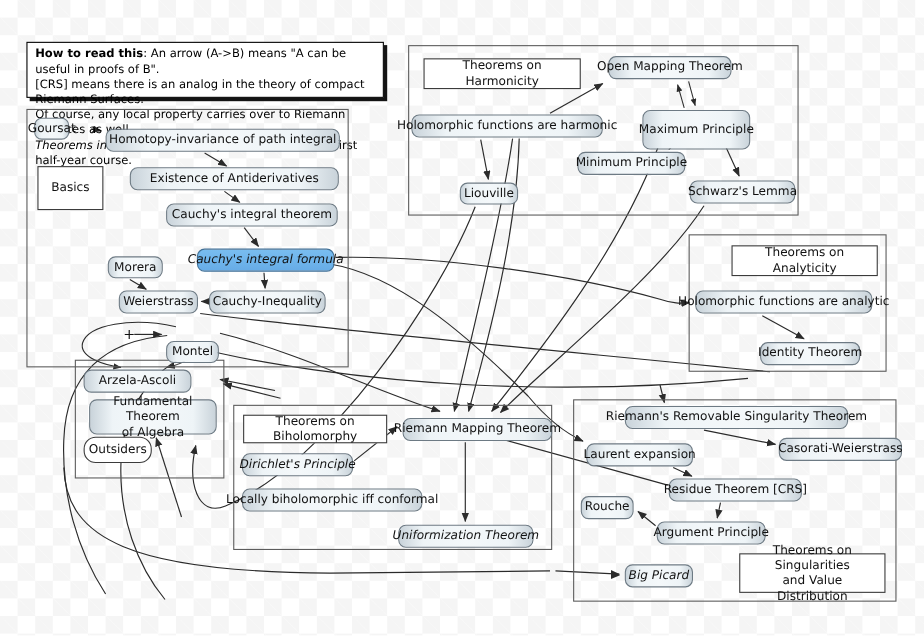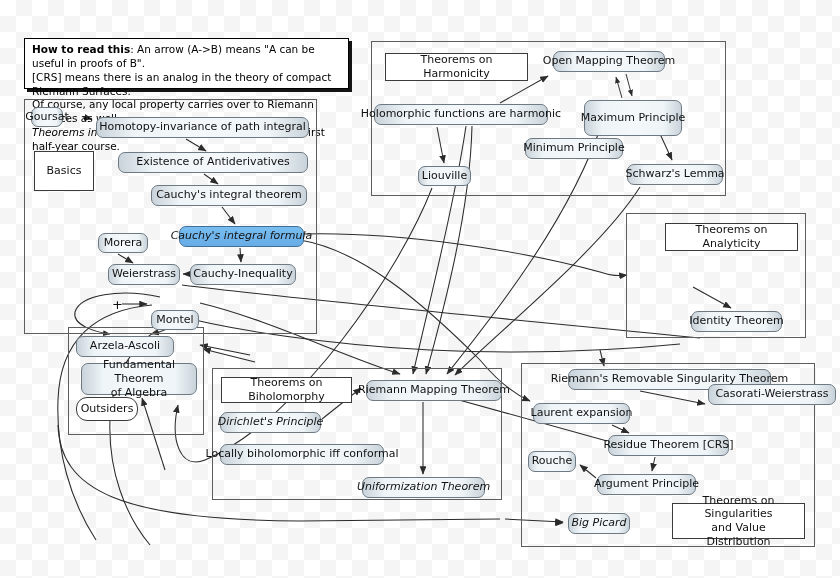--- a/index.html
+++ b/index.html
@@ -205,27 +205,28 @@
     <span>of Algebra</span>
   </div>
 
   <div class="node" style="left:374px;top:104px;width:174px;height:21px;">Holomorphic functions are harmonic</div>
   <div class="node" style="left:553px;top:51px;width:112px;height:21px;">Open Mapping Theorem</div>
   <div class="node" style="left:584px;top:100px;width:98px;height:36px;">Maximum Principle</div>
   <div class="node" style="left:525px;top:138px;width:98px;height:21px;">Minimum Principle</div>
   <div class="node" style="left:418px;top:166px;width:53px;height:20px;">Liouville</div>
   <div class="node" style="left:627px;top:164px;width:96px;height:21px;">Schwarz's Lemma</div>
 
+  <div class="node" style="left:632px;top:264px;width:161px;height:21px;">Holomorphic functions are analytic</div>
   <div class="node" style="left:691px;top:311px;width:91px;height:21px;">Identity Theorem</div>
 
   <div class="node italic" style="left:220px;top:412px;width:101px;height:21px;">Dirichlet's Principle</div>
   <div class="node" style="left:220px;top:444px;width:164px;height:21px;">Locally biholomorphic iff conformal</div>
   <div class="node" style="left:366px;top:380px;width:136px;height:21px;">Riemann Mapping Theorem</div>
   <div class="node italic" style="left:362px;top:477px;width:123px;height:21px;">Uniformization Theorem</div>
 
   <div class="node" style="left:568px;top:369px;width:203px;height:21px;">Riemann's Removable Singularity Theorem</div>
-  <div class="node" style="left:708px;top:384px;width:128px;height:21px;">Casorati-Weierstrass</div>
+  <div class="node" style="left:708px;top:398px;width:112px;height:21px;">Casorati-Weierstrass</div>
   <div class="node" style="left:533px;top:403px;width:97px;height:21px;">Laurent expansion</div>
   <div class="node" style="left:608px;top:435px;width:121px;height:21px;">Residue Theorem [CRS]</div>
   <div class="node" style="left:528px;top:451px;width:48px;height:21px;">Rouche</div>
   <div class="node" style="left:597px;top:474px;width:99px;height:21px;">Argument Principle</div>
   <div class="node italic" style="left:568px;top:513px;width:62px;height:21px;">Big Picard</div>
 </div>
 
 </body></html>

